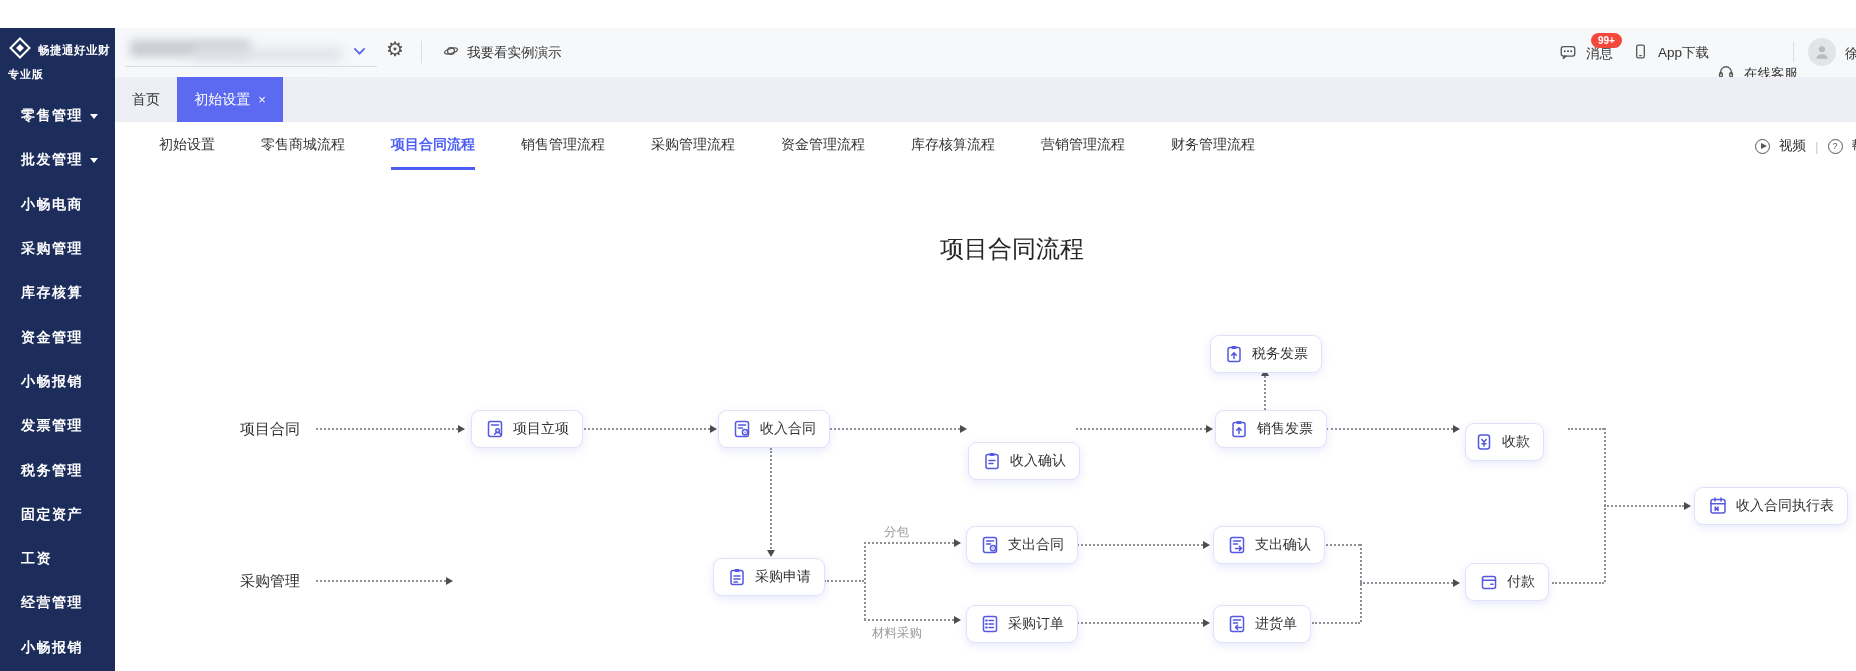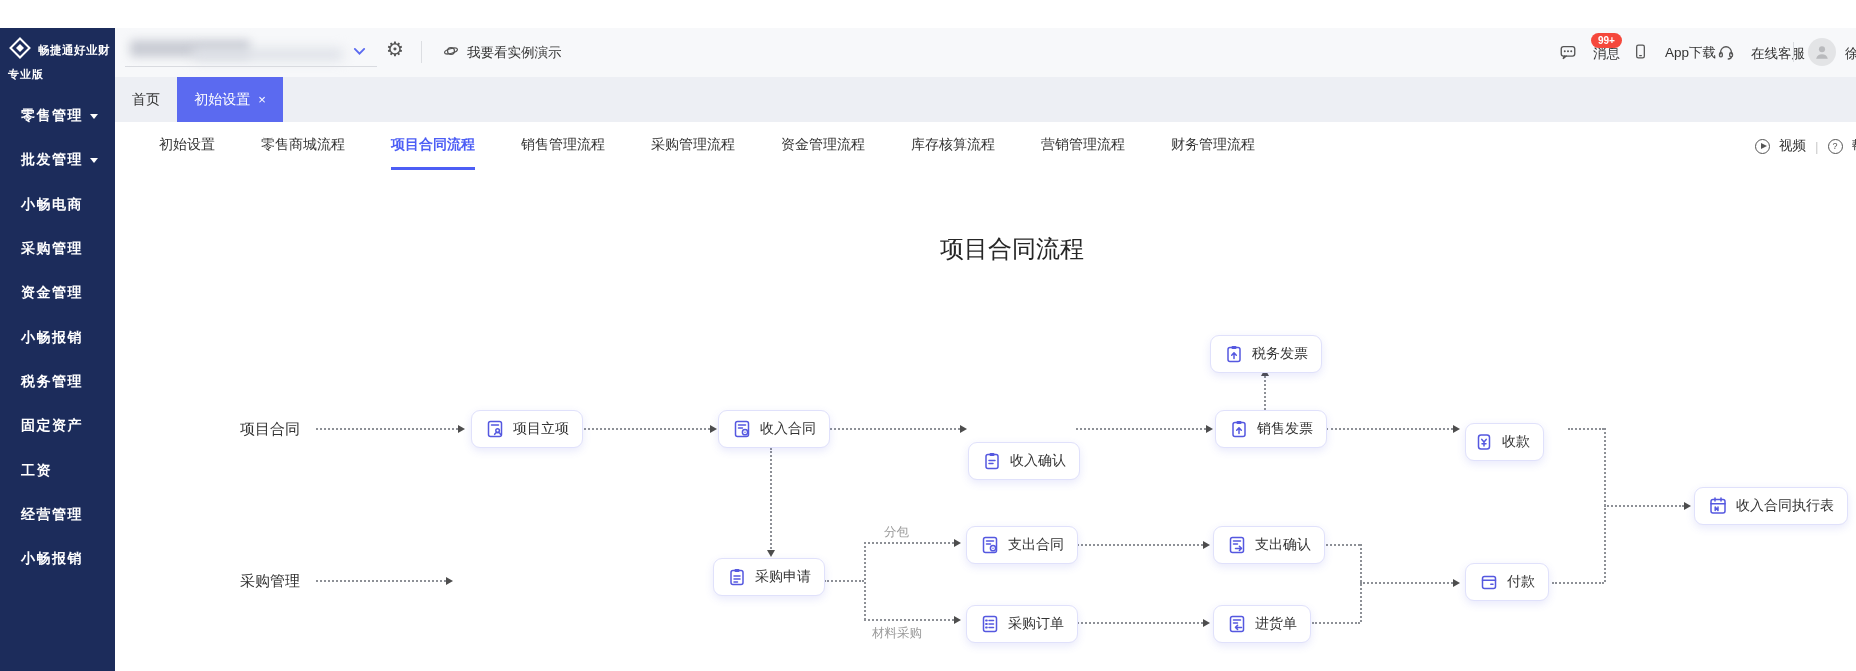--- a/index.html
+++ b/index.html
@@ -20,21 +20,21 @@
 
   
   .header { position:absolute; left:115px; top:28px; width:1741px; height:49px; background:#f7f8fa; }
   .blur1 { position:absolute; left:15px; top:12px; width:120px; height:17px; background:#c9ccd4; filter:blur(5px); border-radius:3px; }
   .blur2 { position:absolute; left:78px; top:20px; width:150px; height:13px; background:#dfe2e8; filter:blur(6px); border-radius:3px; }
   .search-underline { position:absolute; left:10px; top:38px; width:252px; border-bottom:1px solid #d9dbe0; }
   .chev { position:absolute; left:236px; top:15px; }
   .gearbox { position:absolute; left:271px; top:9px; font-size:20px; color:#555; cursor:pointer; }
   .hdiv { position:absolute; left:306px; top:13px; height:22px; border-left:1px solid #dcdee2; }
   .demo { position:absolute; left:327px; top:14px; display:flex; align-items:center; gap:7px; font-size:13.5px; cursor:pointer; }
-  .hgroup { position:absolute; top:15px; display:flex; align-items:center; gap:16px; font-size:13.5px; cursor:pointer; }
+  .hgroup { position:absolute; top:15px; display:flex; align-items:center; gap:9px; font-size:13.5px; cursor:pointer; }
   .badge { position:absolute; left:1476px; top:5px; background:#f5483c; color:#fff; font-size:10px; font-weight:700;
            padding:2px 7px; border-radius:9px; line-height:11px; }
   .vdiv2 { position:absolute; left:1678px; top:14px; height:20px; border-left:1px solid #d9dbdf; }
   .avatar { position:absolute; left:1693px; top:10px; width:28px; height:28px; border-radius:50%;
             background:#e3e4e6; display:flex; align-items:center; justify-content:center; cursor:pointer; }
   .uname { position:absolute; left:1730px; top:17px; font-size:13.5px; white-space:nowrap; cursor:pointer; }
 
   
   .tabstrip { position:absolute; left:115px; top:77px; width:1741px; height:45px; background:#edeff4; }
   .tab-home { position:absolute; left:0; top:0; width:62px; height:45px; display:flex; align-items:center;
@@ -95,24 +95,30 @@
         <span>批发管理</span>
         <span class="tri-down"></span>
       </div>
     <div class="side-item">
         <span>小畅电商</span>
       </div>
     <div class="side-item">
         <span>采购管理</span>
       </div>
     <div class="side-item">
+        <span>库存核算</span>
+      </div>
+    <div class="side-item">
         <span>资金管理</span>
       </div>
     <div class="side-item">
         <span>小畅报销</span>
+      </div>
+    <div class="side-item">
+        <span>发票管理</span>
       </div>
     <div class="side-item">
         <span>税务管理</span>
       </div>
     <div class="side-item">
         <span>固定资产</span>
       </div>
     <div class="side-item">
         <span>工资</span>
       </div>
@@ -161,21 +167,21 @@
   <div class="hgroup" style="left:1517px;">
     <span>
       <svg width="17" height="17" viewBox="0 0 20 20" fill="none" stroke="#555" stroke-width="1.5" stroke-linecap="round">
           <rect x="5.5" y="2.5" width="9" height="15" rx="2"></rect>
           <path d="M9 14.8h2"></path>
         </svg>
     </span>
     <span>App下载</span>
   </div>
 
-  <div class="hgroup" style="left:1602px;">
+  <div class="hgroup" style="left:1602px;margin-top:20px;">
     <span>
       <svg width="18" height="18" viewBox="0 0 20 20" fill="none" stroke="#555" stroke-width="1.5" stroke-linecap="round">
           <path d="M4 12v-1.8a6 6 0 0 1 12 0V12"></path>
           <rect x="2.8" y="10.8" width="3.1" height="4.6" rx="1.4"></rect>
           <rect x="14.1" y="10.8" width="3.1" height="4.6" rx="1.4"></rect>
           <path d="M16 15.4c0 1.6-1.5 2.4-3.5 2.4"></path>
         </svg>
     </span>
     <span>在线客服</span>
   </div>

